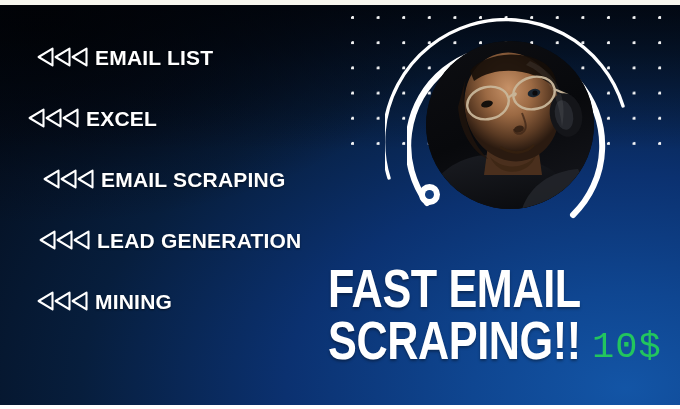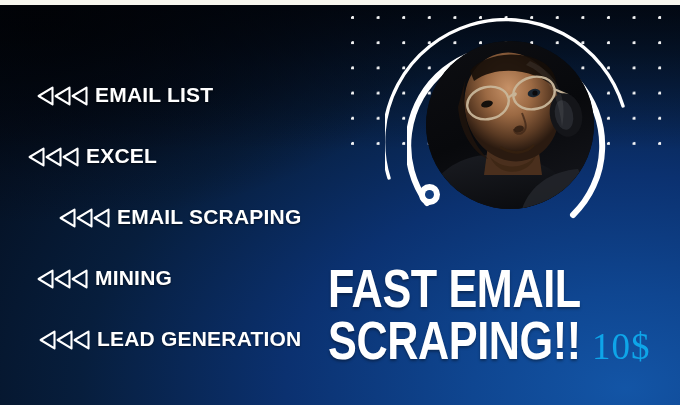--- a/index.html
+++ b/index.html
@@ -63,21 +63,21 @@
 
   
   .feature-list {
     position: absolute;
     left: 0;
     top: 46px;
     width: 340px;
   }
   .feature-row {
     display: flex;
-    align-items: flex-end;
+    align-items: flex-start;
     height: 61px;
     white-space: nowrap;
   }
   .arrows {
     display: inline-flex;
     align-items: center;
     margin-right: 5px;
     flex: 0 0 auto;
   }
   .arrows svg { display: block; }
@@ -170,22 +170,22 @@
     font-size: 54px;
     line-height: 52px;
     letter-spacing: -0.5px;
     transform: scaleX(0.8);
     transform-origin: left bottom;
     white-space: nowrap;
     color: #ffffff;
     text-shadow: 0 2px 3px rgba(0,0,0,0.35);
   }
   .hl-price {
-    color: #0ea5e9;
-    font-family: Liberation Serif, serif;
+    color: #22c55e;
+    font-family: Liberation Mono, monospace;
     font-weight: 400;
     font-size: 37px;
     line-height: 38px;
     letter-spacing: 1px;
     margin-left: -52px;
     white-space: nowrap;
   }
 </style>
 </head>
 <body>
@@ -219,57 +219,57 @@
           <g fill="none" stroke="#ffffff" stroke-width="2.1" stroke-linejoin="round">
             <path d="M16.5 2.6 L2.6 11 L16.5 19.4 Z"></path>
             <path d="M33.5 2.6 L19.6 11 L33.5 19.4 Z"></path>
             <path d="M50.5 2.6 L36.6 11 L50.5 19.4 Z"></path>
           </g>
         </svg>
       </span>
       <span class="feature-label">EXCEL</span>
     </div>
 
-    <div class="feature-row" style="padding-left:58px;">
+    <div class="feature-row" style="padding-left:42px;">
       <span class="arrows">
         <svg width="54" height="22" viewBox="0 0 54 22" aria-hidden="true">
           <g fill="none" stroke="#ffffff" stroke-width="2.1" stroke-linejoin="round">
             <path d="M16.5 2.6 L2.6 11 L16.5 19.4 Z"></path>
             <path d="M33.5 2.6 L19.6 11 L33.5 19.4 Z"></path>
             <path d="M50.5 2.6 L36.6 11 L50.5 19.4 Z"></path>
           </g>
         </svg>
       </span>
       <span class="feature-label">EMAIL SCRAPING</span>
     </div>
 
+    <div class="feature-row" style="padding-left:38px;">
+      <span class="arrows">
+        <svg width="54" height="22" viewBox="0 0 54 22" aria-hidden="true">
+          <g fill="none" stroke="#ffffff" stroke-width="2.1" stroke-linejoin="round">
+            <path d="M16.5 2.6 L2.6 11 L16.5 19.4 Z"></path>
+            <path d="M33.5 2.6 L19.6 11 L33.5 19.4 Z"></path>
+            <path d="M50.5 2.6 L36.6 11 L50.5 19.4 Z"></path>
+          </g>
+        </svg>
+      </span>
+      <span class="feature-label">LEAD GENERATION</span>
+    </div>
+
     <div class="feature-row" style="padding-left:36px;">
       <span class="arrows">
         <svg width="54" height="22" viewBox="0 0 54 22" aria-hidden="true">
           <g fill="none" stroke="#ffffff" stroke-width="2.1" stroke-linejoin="round">
             <path d="M16.5 2.6 L2.6 11 L16.5 19.4 Z"></path>
             <path d="M33.5 2.6 L19.6 11 L33.5 19.4 Z"></path>
             <path d="M50.5 2.6 L36.6 11 L50.5 19.4 Z"></path>
           </g>
         </svg>
       </span>
       <span class="feature-label">MINING</span>
-    </div>
-
-    <div class="feature-row" style="padding-left:38px;">
-      <span class="arrows">
-        <svg width="54" height="22" viewBox="0 0 54 22" aria-hidden="true">
-          <g fill="none" stroke="#ffffff" stroke-width="2.1" stroke-linejoin="round">
-            <path d="M16.5 2.6 L2.6 11 L16.5 19.4 Z"></path>
-            <path d="M33.5 2.6 L19.6 11 L33.5 19.4 Z"></path>
-            <path d="M50.5 2.6 L36.6 11 L50.5 19.4 Z"></path>
-          </g>
-        </svg>
-      </span>
-      <span class="feature-label">LEAD GENERATION</span>
     </div>
 
   </div>
 
   <div class="portrait-wrap">
 
     <svg class="ring-outer" viewBox="0 0 250 250" aria-hidden="true">
       <path d="M 4 160 A 121 121 0 1 1 238 88" fill="none" stroke="#ffffff" stroke-width="3.4" stroke-linecap="round"></path>
     </svg>
 

